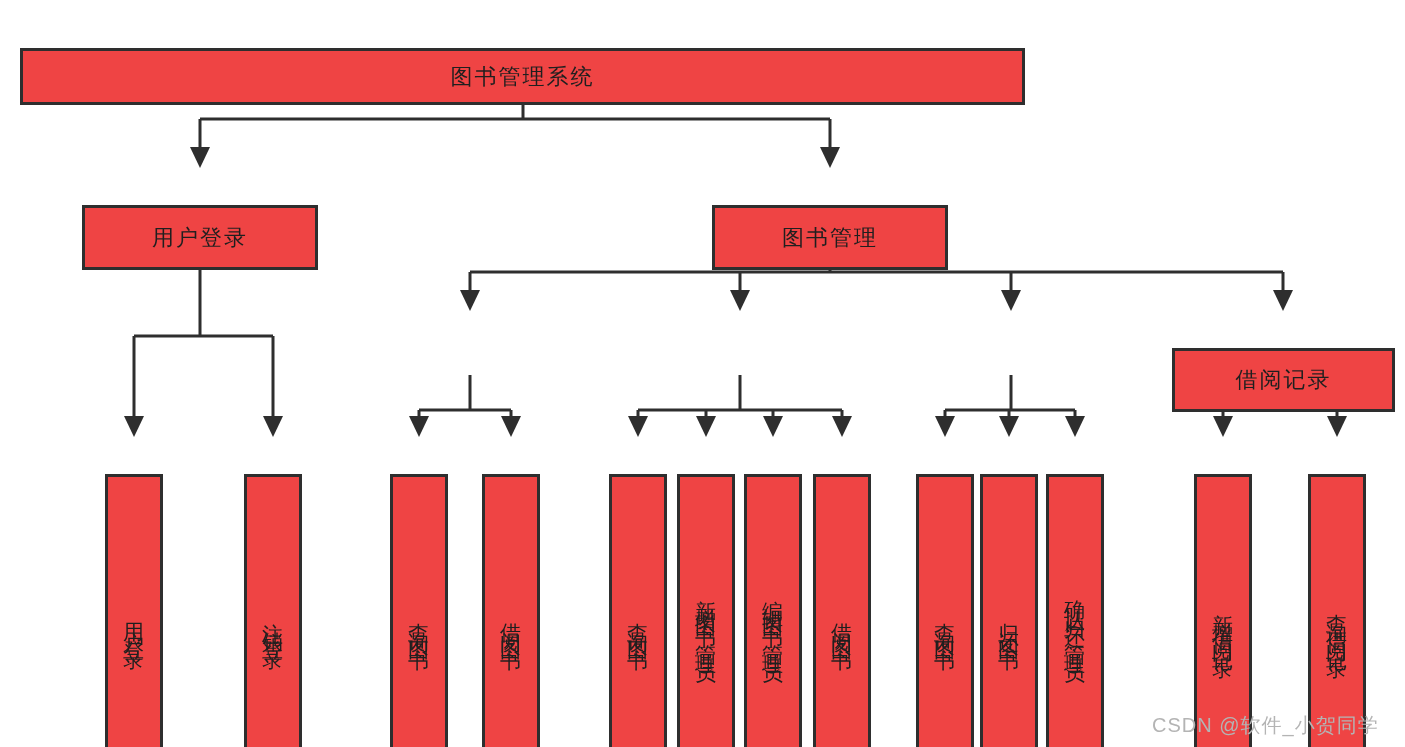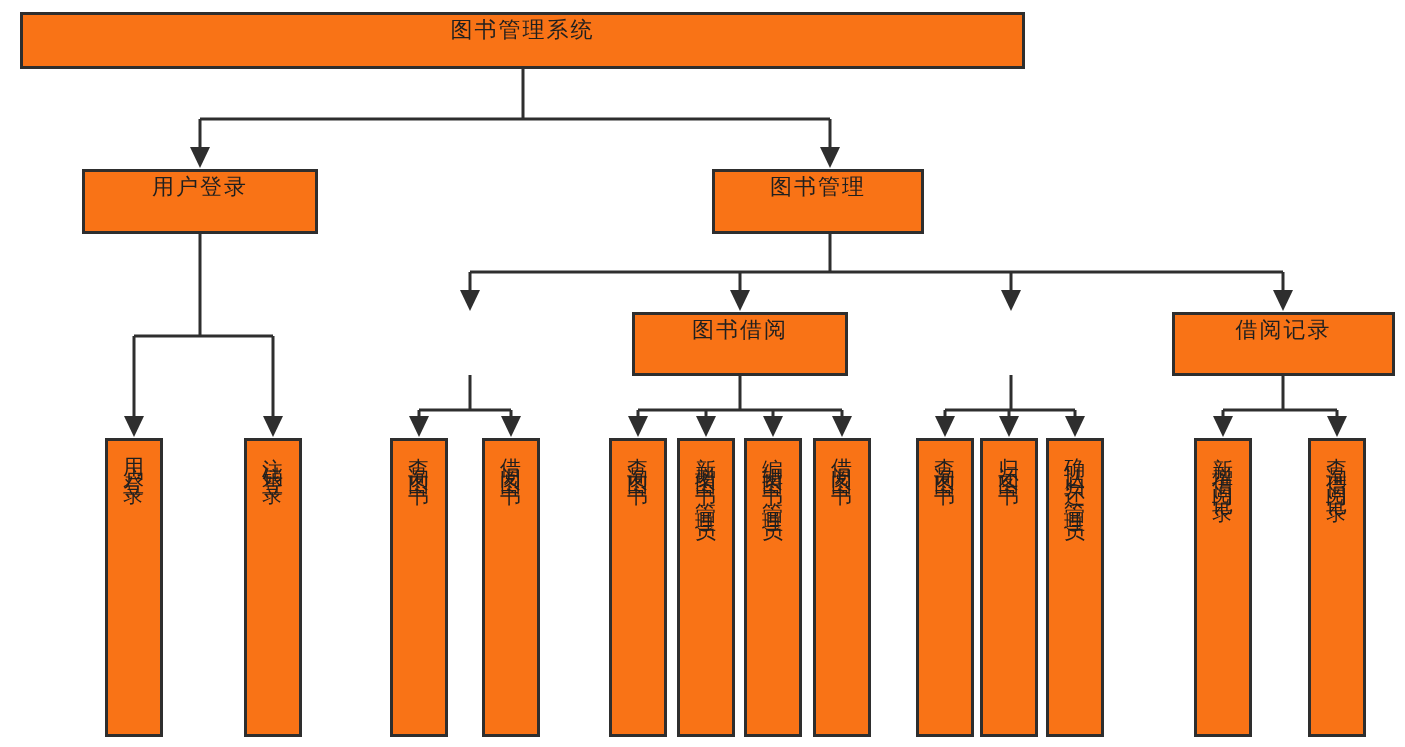--- a/index.html
+++ b/index.html
@@ -16,24 +16,25 @@
     font-family:"Liberation Sans","DejaVu Sans",sans-serif;
     overflow:hidden;
   }
   svg.wires{position:absolute;left:0;top:0;z-index:1;}
   svg.wires path{stroke:var(--line);stroke-width:3;fill:none;}
   svg.wires polygon{fill:var(--line);stroke:none;}
   .node{
     position:absolute;
     box-sizing:border-box;
     border:3px solid var(--line);
-    background:#f97316;
-    display:flex;align-items:flex-start;justify-content:center;
+    background:#ef4444;
+    display:flex;align-items:center;justify-content:center;
     z-index:2;
     color:var(--text);
+    margin-top:36px;
   }
   .hlabel{
     font-size:22px;
     letter-spacing:2px;
     color:var(--text);
     white-space:nowrap;
   }
   .vlabel{
     writing-mode:vertical-lr;
     text-orientation:mixed;
@@ -101,27 +102,24 @@
     </g>
   </svg>
 
   <div class="node" style="left:20px;top:12px;width:1005px;height:57px">
     <span class="hlabel">图书管理系统</span>
   </div>
 
   <div class="node" style="left:82px;top:169px;width:236px;height:65px">
     <span class="hlabel">用户登录</span>
   </div>
-  <div class="node" style="left:712px;top:169px;width:212px;height:65px">
+  <div class="node" style="left:712px;top:169px;width:236px;height:65px">
     <span class="hlabel">图书管理</span>
   </div>
 
-  <div class="node" style="left:632px;top:312px;width:216px;height:64px">
-    <span class="hlabel">图书借阅</span>
-  </div>
   <div class="node" style="left:1172px;top:312px;width:223px;height:64px">
     <span class="hlabel">借阅记录</span>
   </div>
 
   <div class="node" style="left:105px;top:438px;width:58px;height:299px">
     <span class="vlabel">用户登录</span>
   </div>
   <div class="node" style="left:244px;top:438px;width:58px;height:299px">
     <span class="vlabel">注销登录</span>
   </div>
@@ -156,14 +154,15 @@
     <span class="vlabel">确认归还（管理员）</span>
   </div>
 
   <div class="node" style="left:1194px;top:438px;width:58px;height:299px">
     <span class="vlabel">新增借阅记录</span>
   </div>
   <div class="node" style="left:1308px;top:438px;width:58px;height:299px">
     <span class="vlabel">查询借阅记录</span>
   </div>
 
+  <div class="watermark">CSDN @软件_小贺同学</div>
 
 </div>
 
 </body></html>

